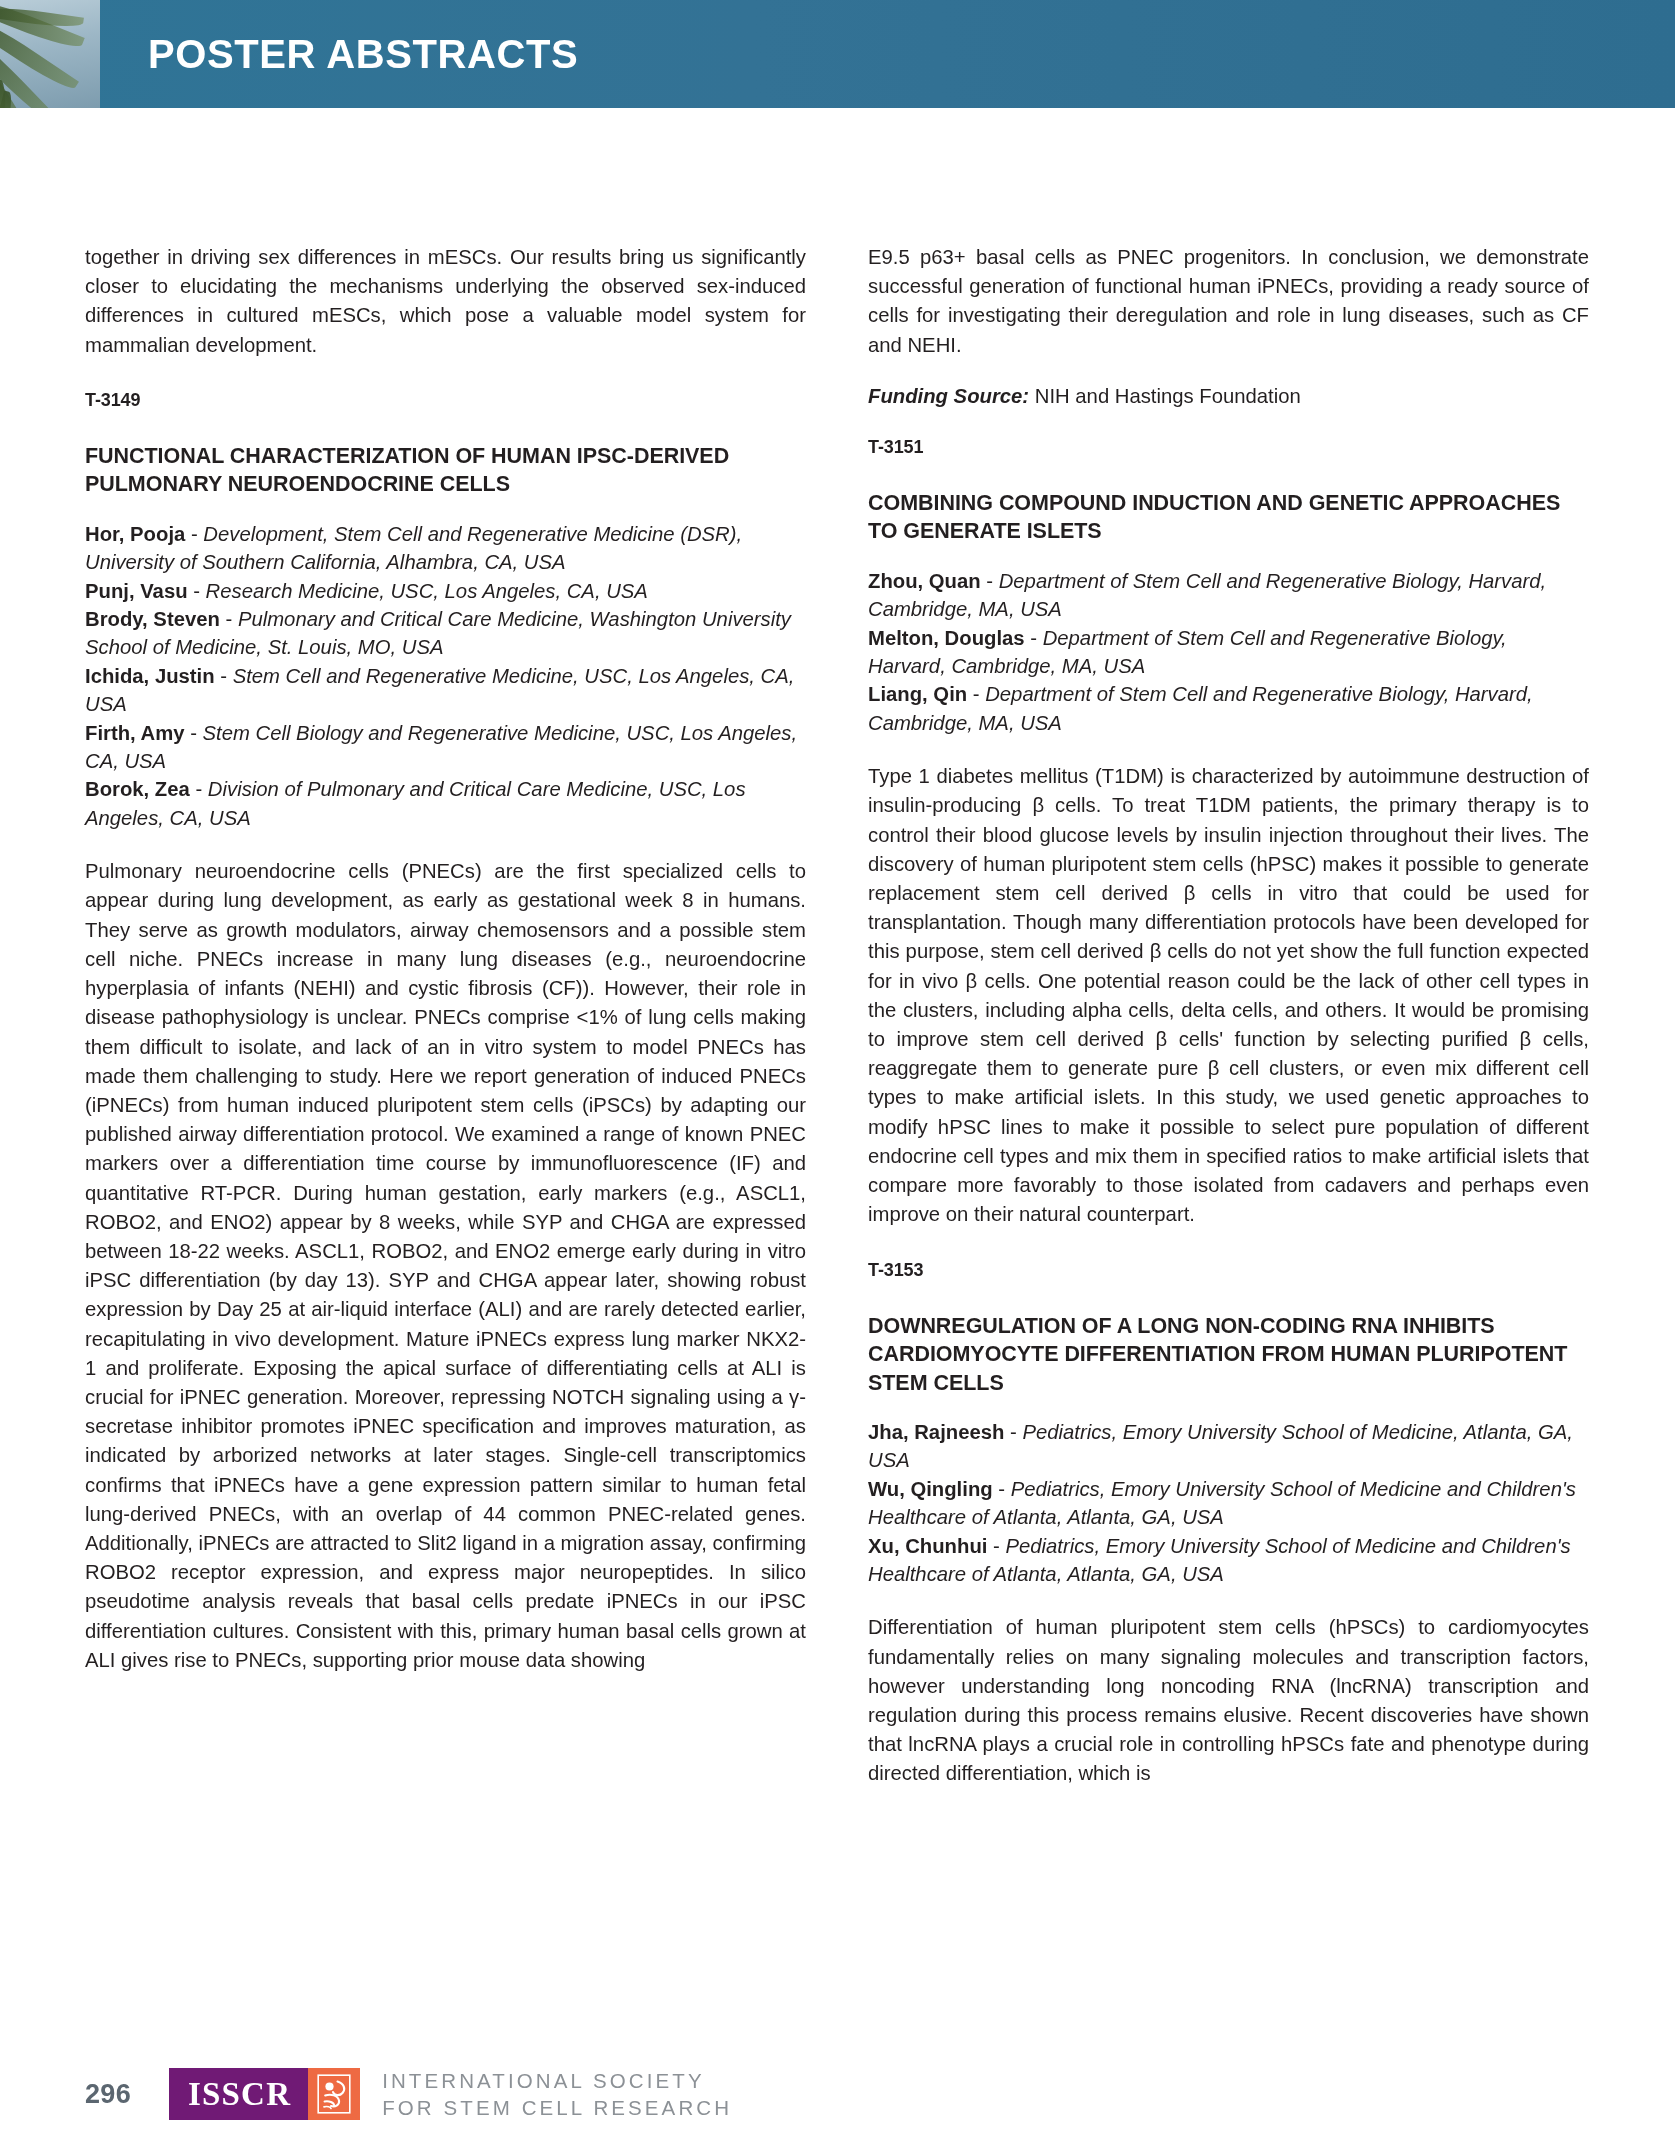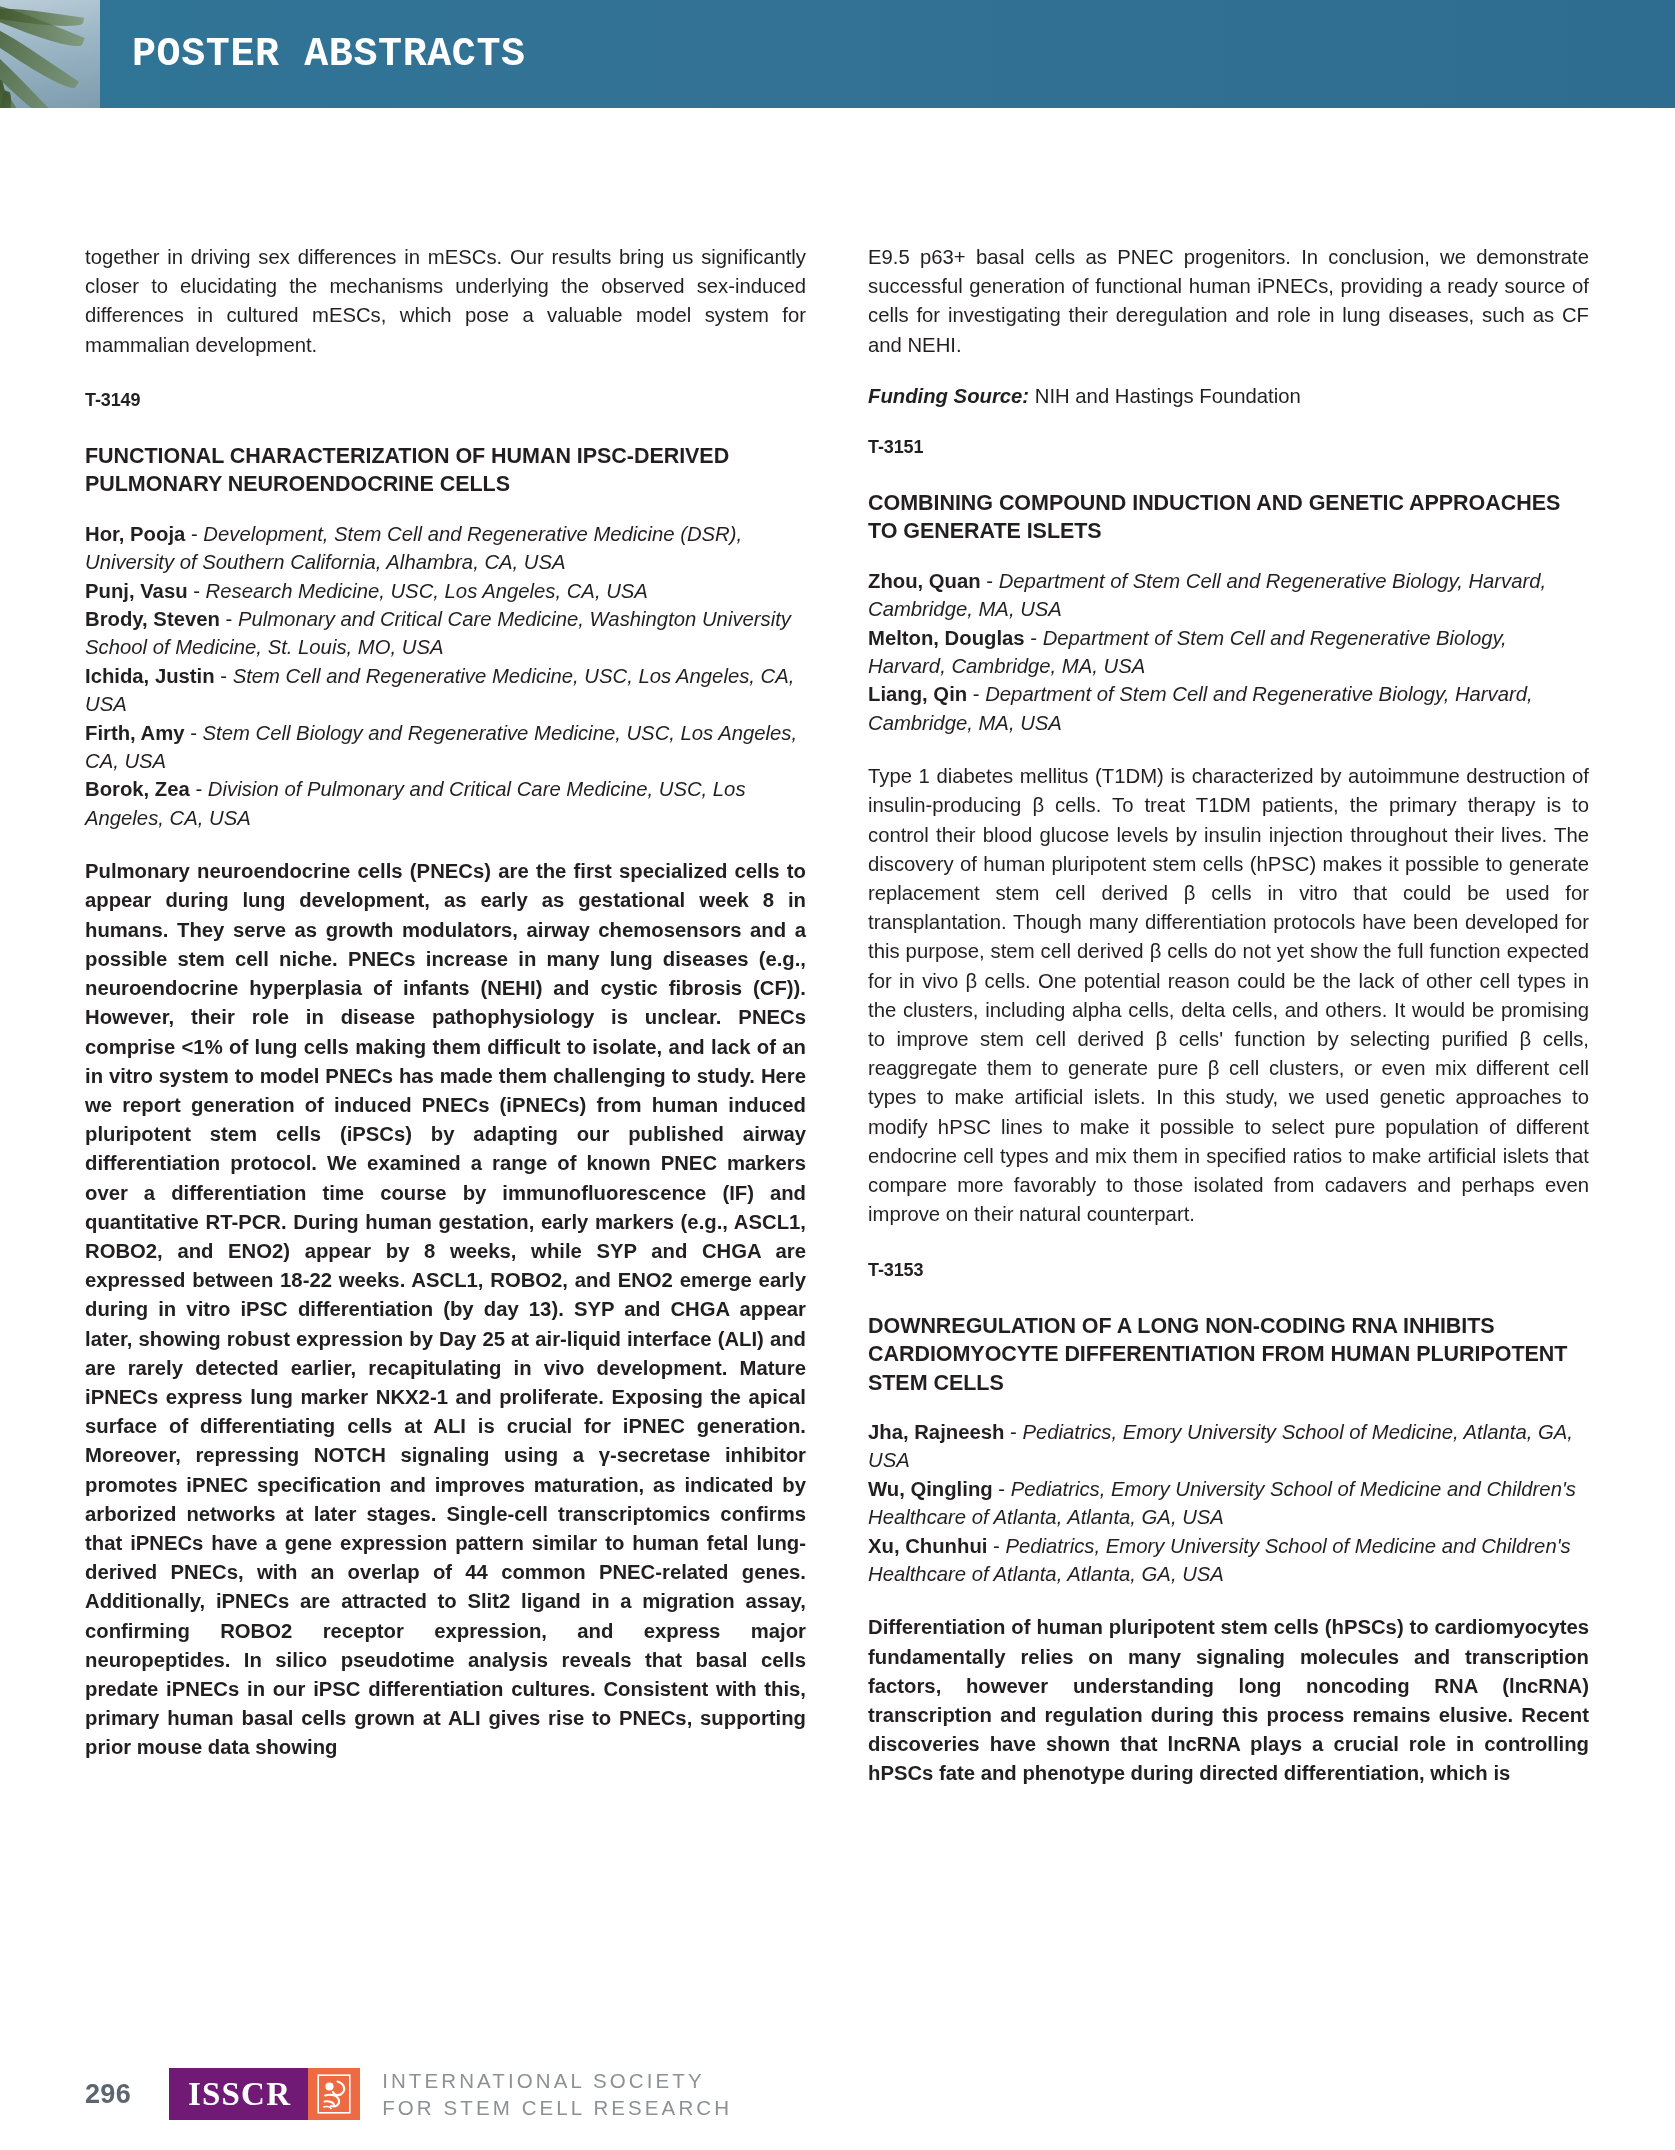--- a/index.html
+++ b/index.html
@@ -36,22 +36,22 @@
     position: absolute;
     background: linear-gradient(90deg, rgba(60,85,45,0.92), rgba(105,130,70,0.55));
     border-radius: 60% 0 60% 0;
     transform-origin: left center;
   }
   .banner-title {
     color: #ffffff;
     font-size: 40px;
     font-weight: bold;
     letter-spacing: 0.6px;
-    margin-left: 32px;
-    font-family: Liberation Mono, monospace;
+    margin-left: 48px;
+    font-family: Liberation Sans, sans-serif;
   }
 
   
   .page {
     position: absolute;
     top: 108px; left: 0;
     width: 1675px;
     height: 2042px;
   }
   .columns {
@@ -70,21 +70,21 @@
   
   .para {
     font-size: 20.3px;
     line-height: 29.2px;
     text-align: justify;
     margin: 0 0 22px 0;
     color: #231f20;
     -webkit-hyphens: none;
     hyphens: none;
   }
-  .para.last { margin-bottom: 0; font-weight: bold; }
+  .para.last { margin-bottom: 0; }
 
   .abs-id {
     font-size: 18px;
     font-weight: bold;
     margin: 30px 0 31px 0;
     letter-spacing: -0.1px;
     color: #231f20;
   }
   .abs-id.tight-top { margin-top: 26px; }
 

